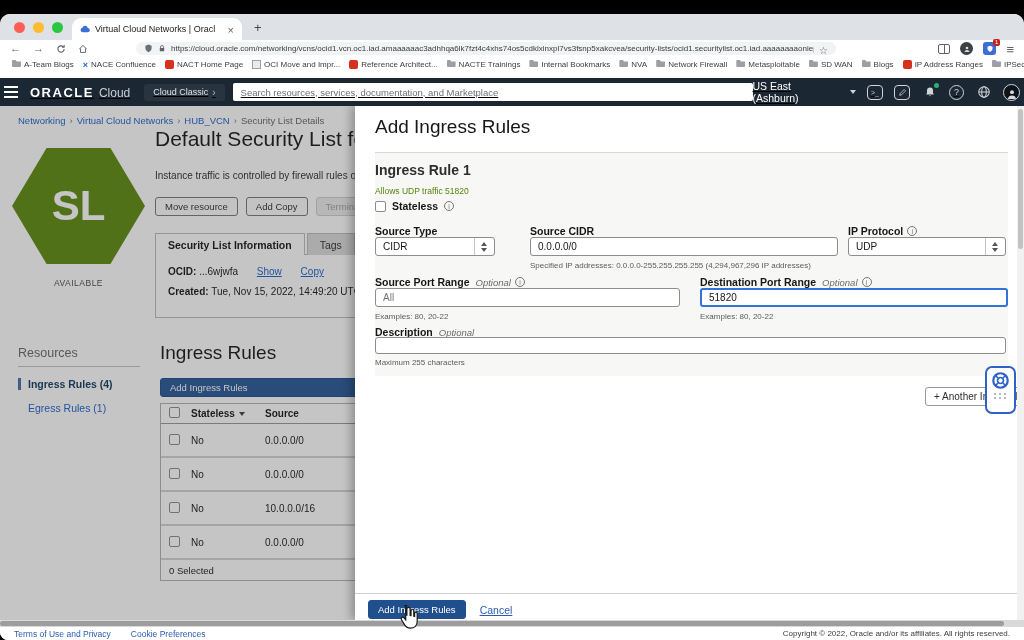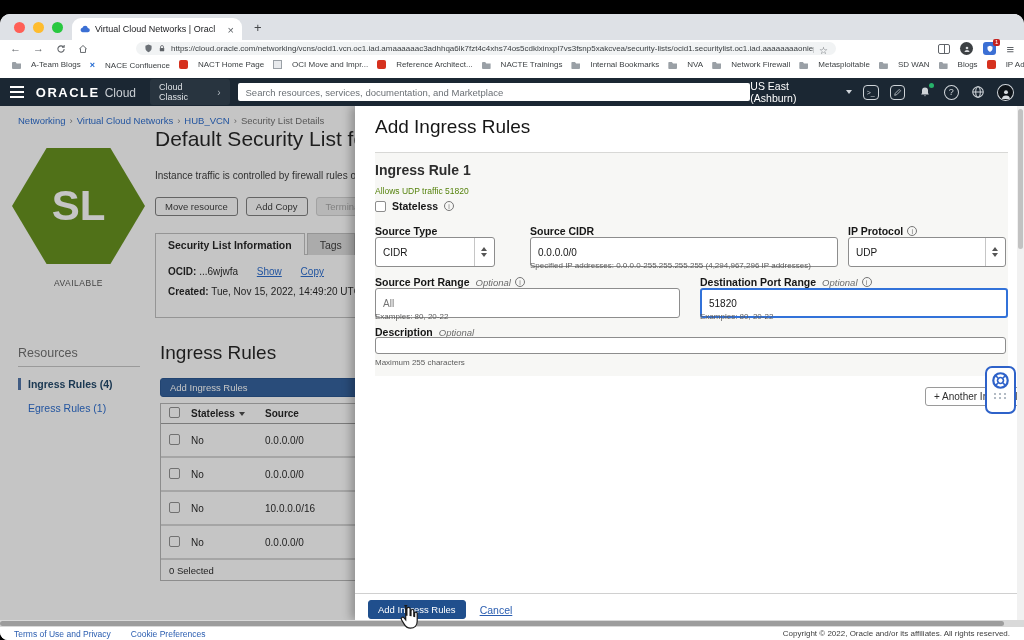--- a/index.html
+++ b/index.html
@@ -30,33 +30,33 @@
   .addr-right { margin-left:auto; display:flex; align-items:center; gap:10px; }
   .ext-shield { position:relative; width:13px; height:13px; background:#3b6fd4; border-radius:3px; display:flex; align-items:center; justify-content:center; }
   .ext-badge { position:absolute; top:-3px; right:-4px; background:#c5221f; color:#fff; font-size:6px;
                border-radius:2px; padding:0 2px; line-height:7px; }
   .profile-dot { width:13px; height:13px; border-radius:50%; background:#3c4043; display:flex; align-items:center; justify-content:center; }
   .menuic::before{content:"≡"; font-size:13px; color:#5f6368;}
   .sidebar-ic { width:12px; height:10px; border:1.2px solid #5f6368; border-radius:2px; position:relative; }
   .sidebar-ic::before{content:""; position:absolute; left:2px; top:0; bottom:0; width:3px; border-right:1.2px solid #5f6368;}
 
   .bmbar { height:15px; background:#fff; display:flex; align-items:center; gap:9px; padding:0 12px; overflow:hidden; flex:0 0 auto; }
-  .bm { display:flex; align-items:flex-end; gap:10px; font-size:8px; color:#3c4043; white-space:nowrap; }
+  .bm { display:flex; align-items:flex-start; gap:3px; font-size:8px; color:#3c4043; white-space:nowrap; }
   .bm-ic { display:inline-flex; align-items:center; justify-content:center; }
   .bm-ic.folder { width:9px; height:7px; background:#9aa0a6; border-radius:1px;
                   clip-path:polygon(0 0,40% 0,52% 22%,100% 22%,100% 100%,0 100%); }
   .bm-ic.red { width:9px; height:9px; background:#d6311e; border-radius:2px; }
   .bm-ic.grid { width:9px; height:9px; background:#e8eaed; border:1px solid #9aa0a6; }
   .bm-ic.confluence { color:#1b65d0; font-weight:700; font-size:9px; }
   .bm-ic.confluence::before{content:"×";}
 
   .gapstrip { height:6px; background:#fff; flex:0 0 auto; }
 
   
-  .ociheader { height:28px; background:#1b2733; display:flex; align-items:center; padding:0 10px; flex:0 0 auto; }
+  .ociheader { height:28px; background:#1b2733; display:flex; align-items:center; padding:0 4px; flex:0 0 auto;text-decoration:underline; }
   .hamb { width:14px; display:flex; flex-direction:column; gap:3px; margin-right:12px; }
   .hamb i { height:2px; background:#fff; display:block; }
   .brand { display:flex; align-items:baseline; gap:5px; margin-right:14px; }
   .brand-oracle { color:#fff; font-weight:700; font-size:13px; letter-spacing:1.5px; }
   .brand-cloud { color:#c9ced3; font-size:12px; }
   .classic { background:#28343f; border-radius:3px; font-size:9px; color:#dfe3e6; padding:3px 9px; display:flex; align-items:center; gap:4px; }
   .classic::after{content:"›"; font-size:10px; color:#aeb6bd;}
   .searchbox { width:520px; height:18px; background:#fff; border-radius:2px; font-size:9.5px; color:#6b7075;
                display:flex; align-items:center; padding:0 8px; margin-left:8px; overflow:hidden; white-space:nowrap; }
   .hdr-right { margin-left:auto; display:flex; align-items:center; gap:11px; }
@@ -131,21 +131,21 @@
   .panel-title { left:20px; top:10px; font-size:19px; color:#161616; }
   .rulecard { left:20px; right:16px; top:46px; height:224px; background:#f7f7f5; border-top:1px solid #d8d8d6; }
   .rule-h { left:20px; top:56px; font-size:14px; font-weight:600; color:#2e2e2e; }
   .rule-green { left:20px; top:80px; font-size:8.5px; color:#56830d; }
   .strow { left:20px; top:94px; display:flex; align-items:center; gap:6px; }
   .flabel { font-size:10.5px; font-weight:700; color:#161616; display:flex; align-items:center; gap:4px; }
   .optional { font-weight:400; font-style:italic; color:#6b6b6b; font-size:9.5px; margin-left:2px; }
   .info { width:10px; height:10px; border:1px solid #767676; border-radius:50%; color:#767676; font-size:7px;
           display:inline-flex; align-items:center; justify-content:center; font-style:normal; font-weight:400; }
   .info::before{content:"i";}
-  .tinput { background:#fff; border:1px solid #8d8d8d; border-radius:3px; height:30px; font-size:10px; color:#161616;
+  .tinput { background:#fff; border:1px solid #8d8d8d; border-radius:3px; height:19px; font-size:10px; color:#161616;
             display:flex; align-items:center; padding:0 7px; }
   input.tinput { outline:none; width:100%; }
   .tinput.focus { border:2px solid #3272d9; }
   .selectbox { justify-content:space-between; }
   .stepper { display:flex; flex-direction:column; gap:2px; border-left:1px solid #c6c6c6; padding-left:6px; height:100%; justify-content:center; }
   .tri-up { width:0; height:0; border-left:3px solid transparent; border-right:3px solid transparent; border-bottom:4px solid #555; }
   .tri-dn { width:0; height:0; border-left:3px solid transparent; border-right:3px solid transparent; border-top:4px solid #555; }
   .helper { font-size:8px; color:#5c5c5c; }
   .another-btn { left:570px; top:281px; width:118px; height:19px; background:#fff; border:1px solid #9a9a9a; border-radius:3px;
                  font-size:10px; color:#2f2f2f; display:flex; align-items:center; padding:0 8px; white-space:nowrap; overflow:hidden; }

